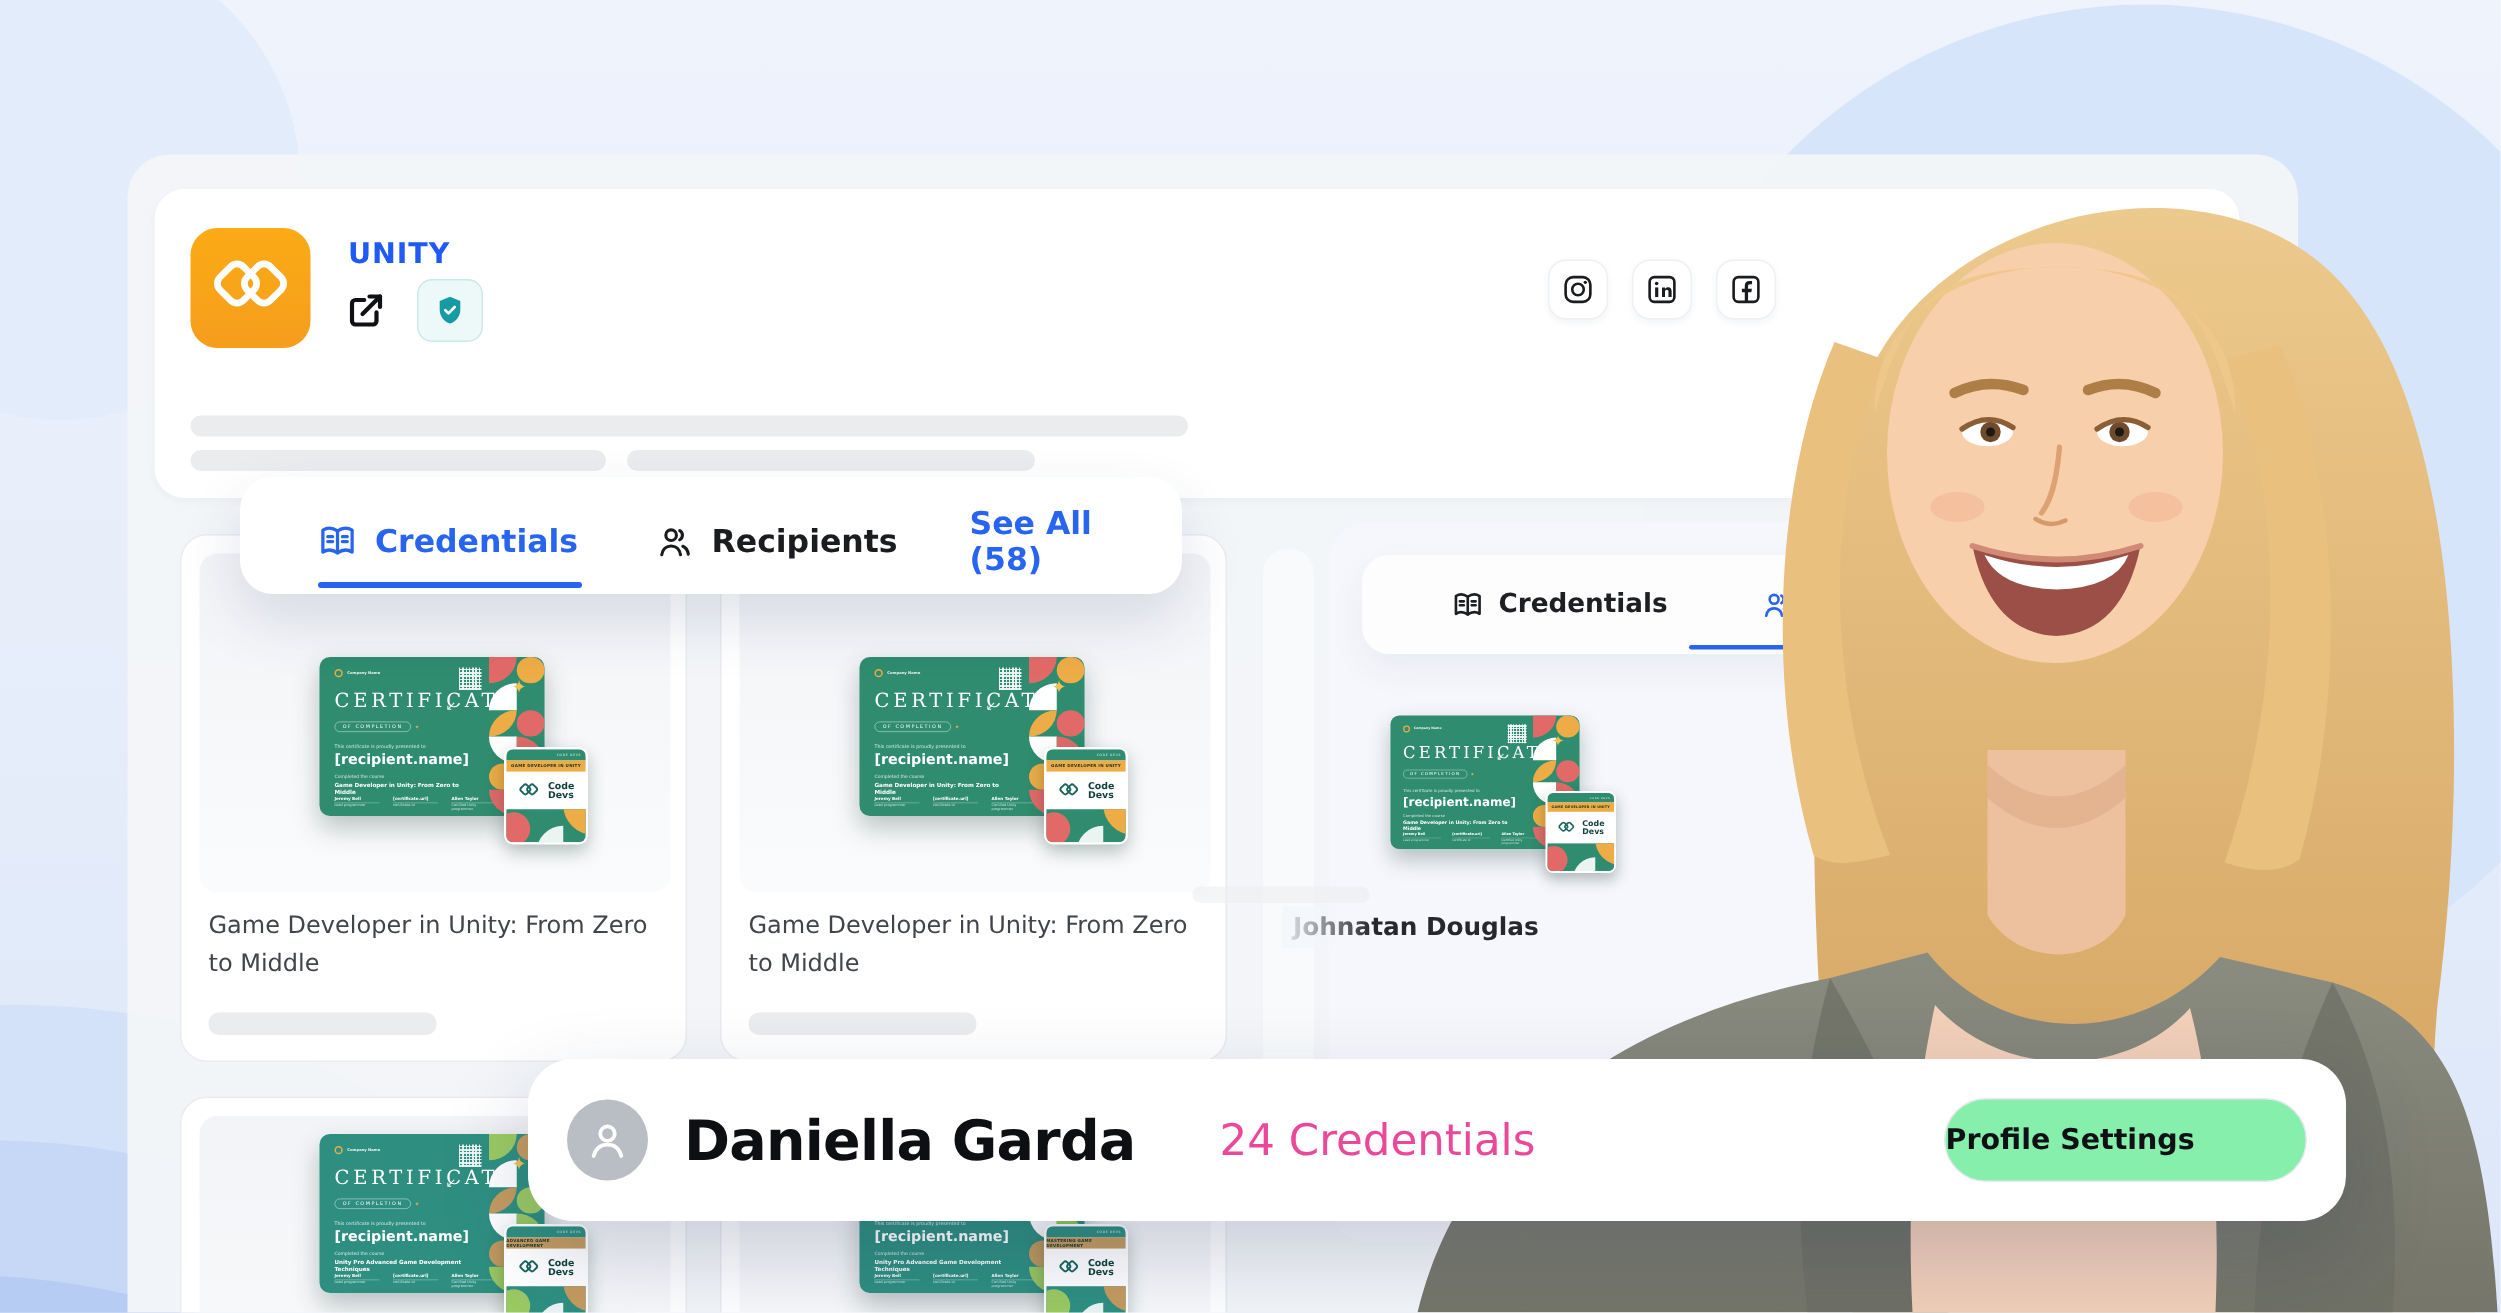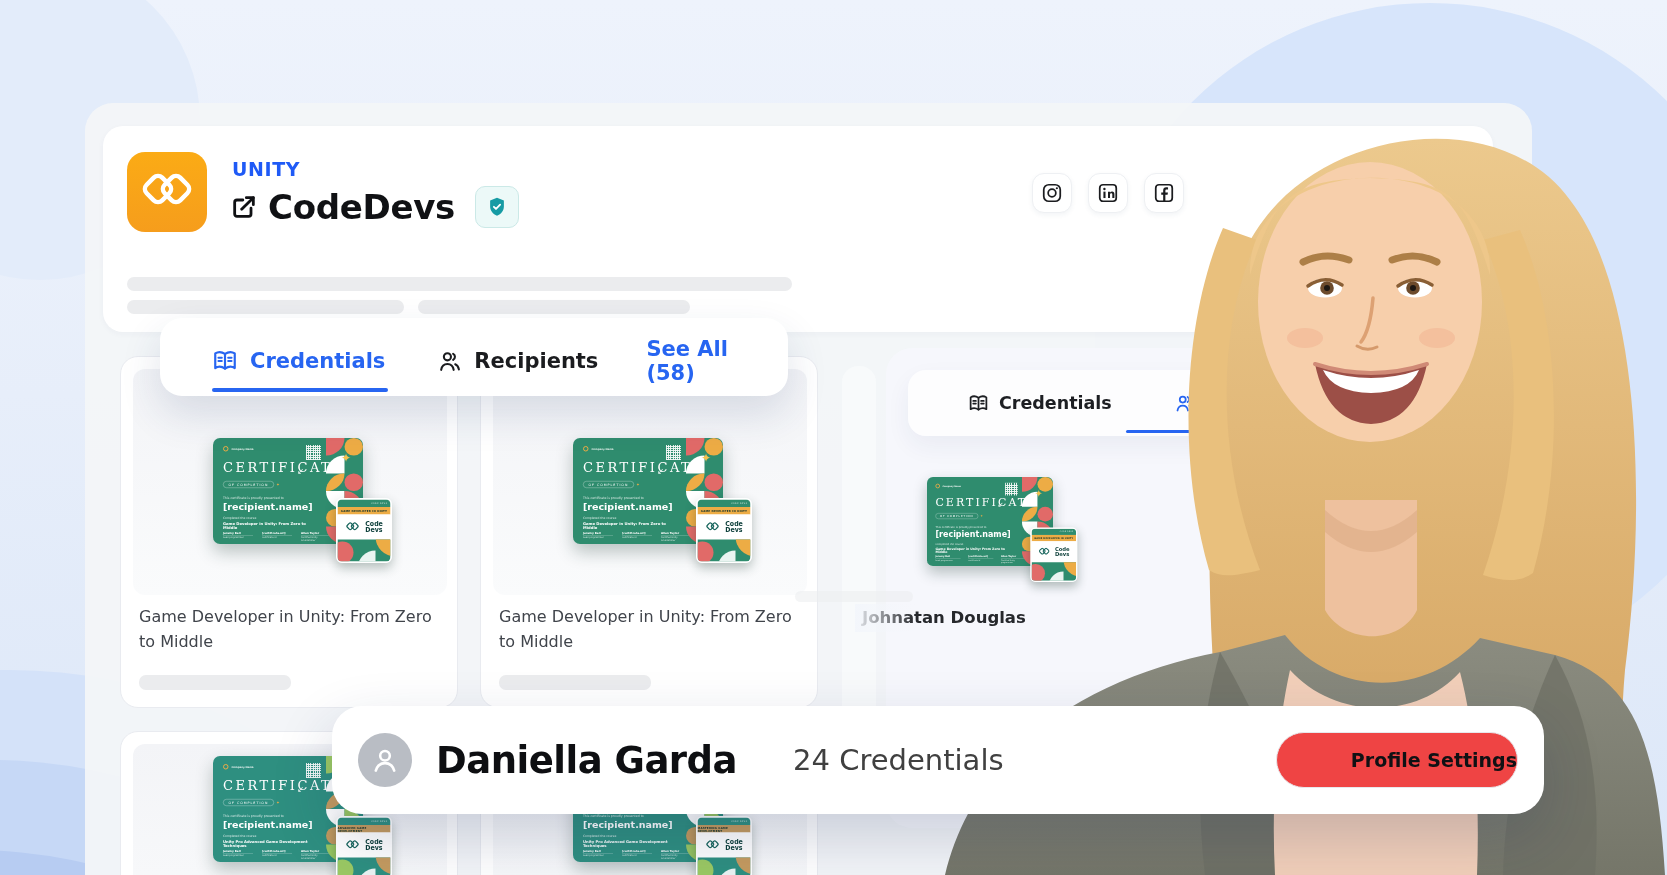--- a/index.html
+++ b/index.html
@@ -102,27 +102,27 @@
   .badge-bar { height:15px; background:var(--ca2); color:#14332c; font-size:5.4px; font-weight:800; letter-spacing:.4px;
     display:flex; align-items:center; justify-content:center; }
   .badge-brand { height:50px; background:#fff; display:flex; align-items:center; justify-content:center; gap:5px; }
   .badge-brand span { font-size:12.5px; font-weight:800; color:#0d3f3a; line-height:1; width:34px; }
   .badge-deco { flex:1; position:relative; background:var(--cbg); overflow:hidden; }
   .badge-deco .d1 { position:absolute; left:-12px; top:4px; width:44px; height:44px; border-radius:50%; background:var(--ca1); }
   .badge-deco .d2 { position:absolute; right:-10px; top:-6px; width:40px; height:40px; border-radius:0 0 0 100%; background:var(--ca2); }
   .badge-deco .d3 { position:absolute; left:40px; bottom:-14px; width:36px; height:36px; border-radius:100% 0 0 0; background:#fff; opacity:.9; }
 
   
-  .bottom-bar { left:332px; top:706px; width:1212px; height:108px; background:#fff; border-radius:30px; z-index:50;
+  .bottom-bar { left:352px; top:706px; width:1212px; height:108px; background:#fff; border-radius:30px; z-index:50;
     box-shadow:0 24px 60px rgba(30,45,90,.20); display:flex; align-items:center; padding:0 26px; }
   .avatar { width:54px; height:54px; border-radius:50%; background:#b9bdc4; display:flex; align-items:center; justify-content:center; flex:none; }
   .profile-name { font-size:37px; font-weight:800; color:#0e0f12; letter-spacing:-.5px; margin-left:24px; white-space:nowrap; }
-  .cred-count { font-size:29px; font-weight:400; color:#404040; margin-left:56px; white-space:nowrap; }
-  .btn-outline { margin-left:auto; width:242px; height:56px; border-radius:28px; background:#ef4444; border:1.5px solid #e7e8ec;
-    font-size:19px; font-weight:700; color:#101114; display:flex; align-items:center; justify-content:flex-end; cursor:pointer;
+  .cred-count { font-size:29px; font-weight:400; color:#ec4899; margin-left:56px; white-space:nowrap; }
+  .btn-outline { margin-left:auto; width:242px; height:56px; border-radius:28px; background:#86efac; border:1.5px solid #e7e8ec;
+    font-size:19px; font-weight:700; color:#101114; display:flex; align-items:center; justify-content:flex-start; cursor:pointer;
     font-family:inherit; }
   .btn-primary { margin-left:26px; width:200px; height:56px; border-radius:13px; background:#1a5df0; border:none; color:#fff;
     font-size:19.5px; font-weight:700; display:flex; align-items:center; justify-content:center; gap:12px; cursor:pointer;
     font-family:inherit; }
 
   
   .woman { left:905px; top:30px; width:762px; height:845px; z-index:40; pointer-events:none; }
 </style>
 </head>
 <body>
@@ -144,21 +144,20 @@
   </div>
   <div class="abs issuer-label">UNITY</div>
   <div class="abs org-row">
     <span style="display:flex;">
       <svg width="28" height="28" viewBox="0 0 24 24" fill="none" stroke="#101114" stroke-width="2.4" stroke-linecap="round" stroke-linejoin="round">
         <path d="M18 13v5a2 2 0 0 1-2 2H6a2 2 0 0 1-2-2V8a2 2 0 0 1 2-2h5"></path>
         <path d="M14 4h6v6"></path>
           <path d="M10 14 20 4"></path>
       </svg>
     </span>
-    <span class="org-name">CodeDevs</span>
     <span class="verified-badge">
       <span style="display:flex;">
         <svg width="22" height="22" viewBox="0 0 24 24">
           <path d="M12 2 19.5 5v6.2c0 4.9-3 8.6-7.5 10.3C7.5 19.8 4.5 16.1 4.5 11.2V5Z" fill="#169BA4"></path>
           <path d="m8.6 11.8 2.3 2.3 4.5-4.6" fill="none" stroke="#fff" stroke-width="2" stroke-linecap="round" stroke-linejoin="round"></path>
         </svg>
       </span>
     </span>
   </div>
   <div class="abs socials">

